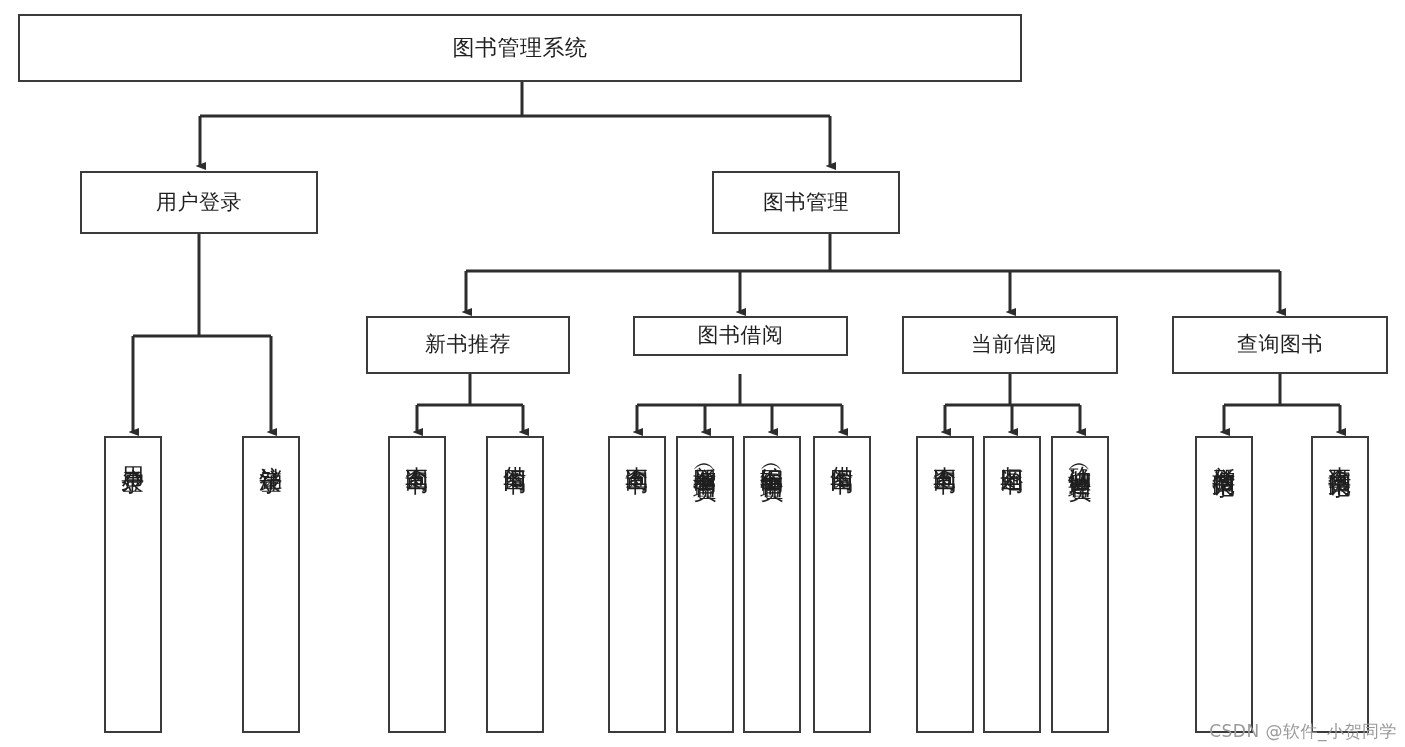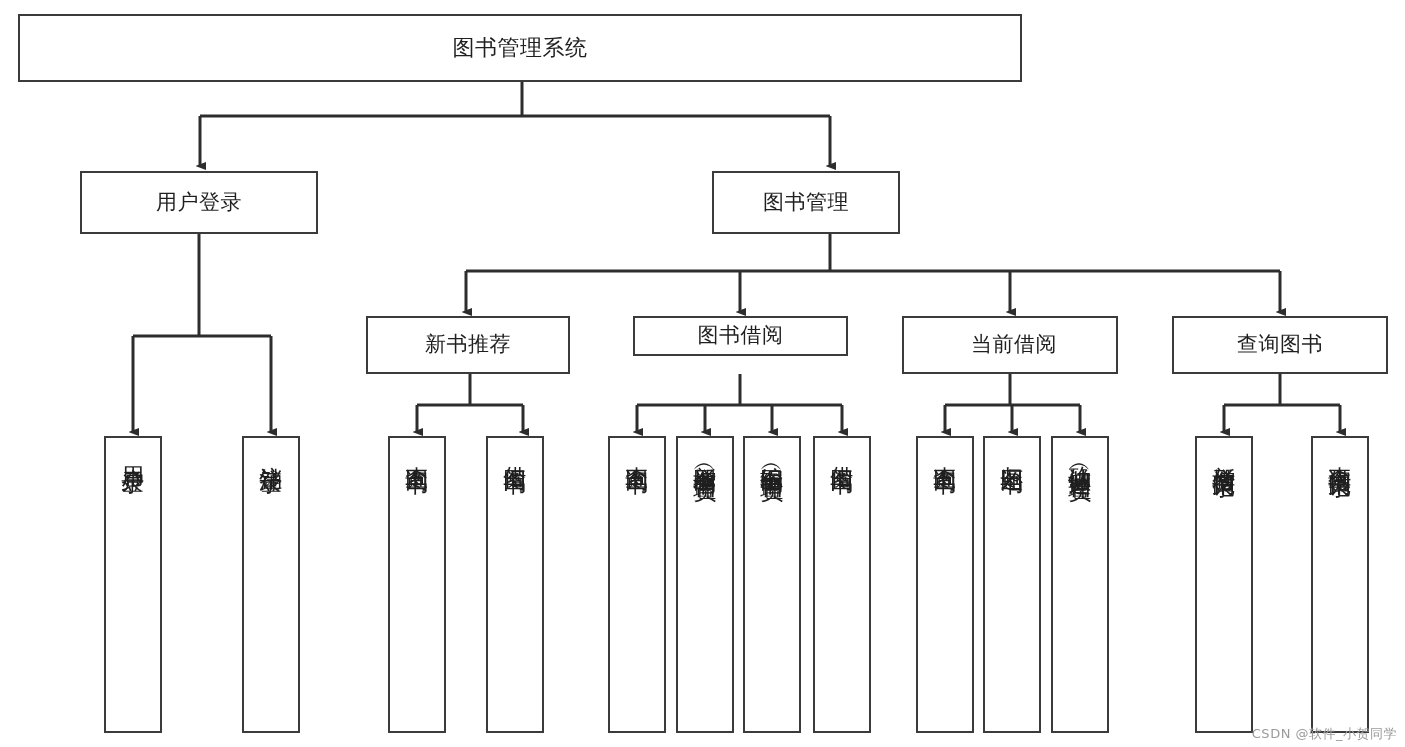--- a/index.html
+++ b/index.html
@@ -62,21 +62,21 @@
     text-orientation: upright;
     font-size: 23px;
     line-height: 1.15;
     letter-spacing: 2px;
     white-space: nowrap;
   }
   .watermark {
     position: absolute;
     right: 8px;
     bottom: 4px;
-    font-size: 13px;
+    font-size: 17px;
     color: #9a9a9a;
     letter-spacing: 0.5px;
     white-space: nowrap;
     user-select: none;
     text-align: center;
   }
 </style>
 </head>
 <body>
 

